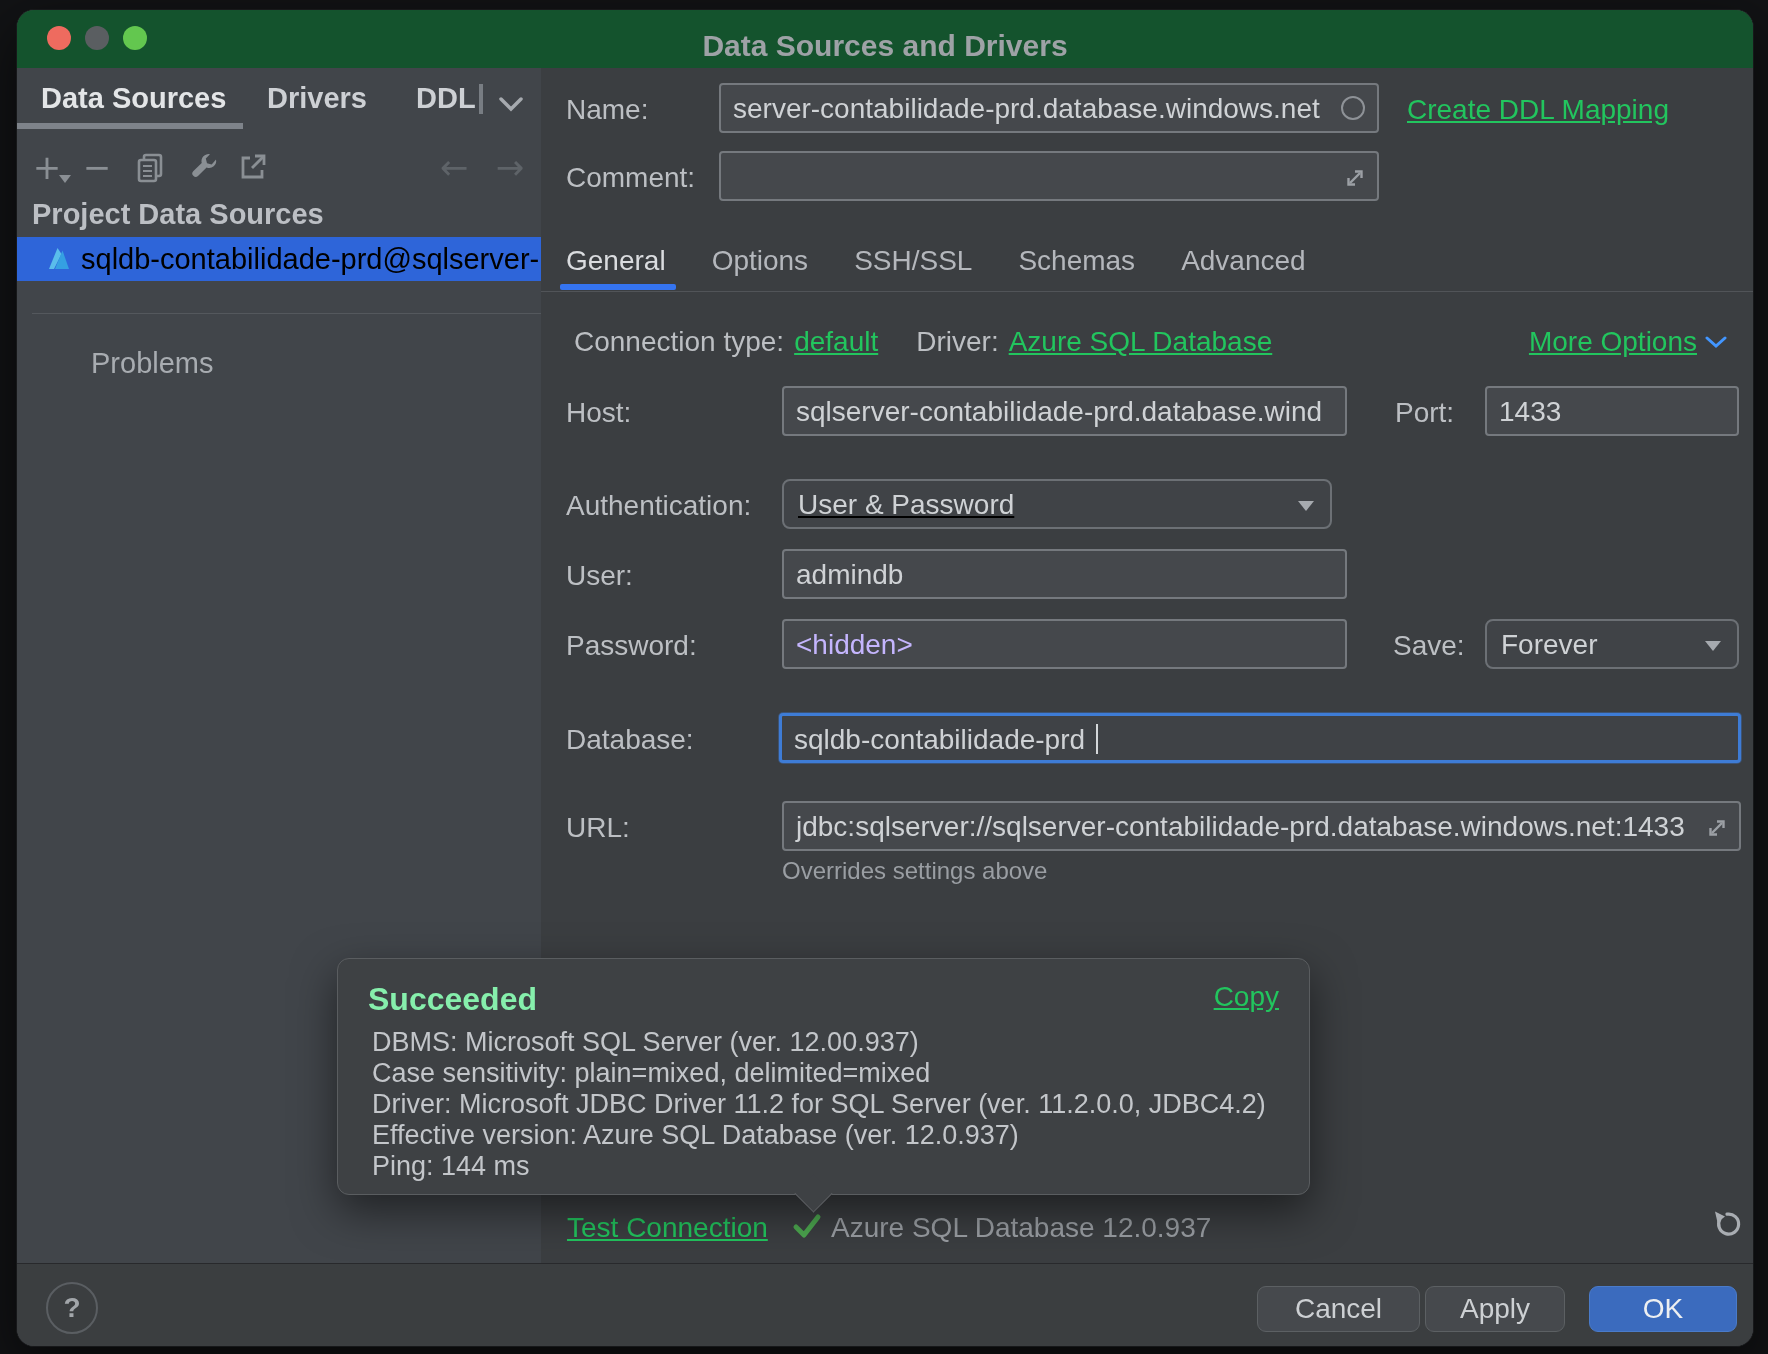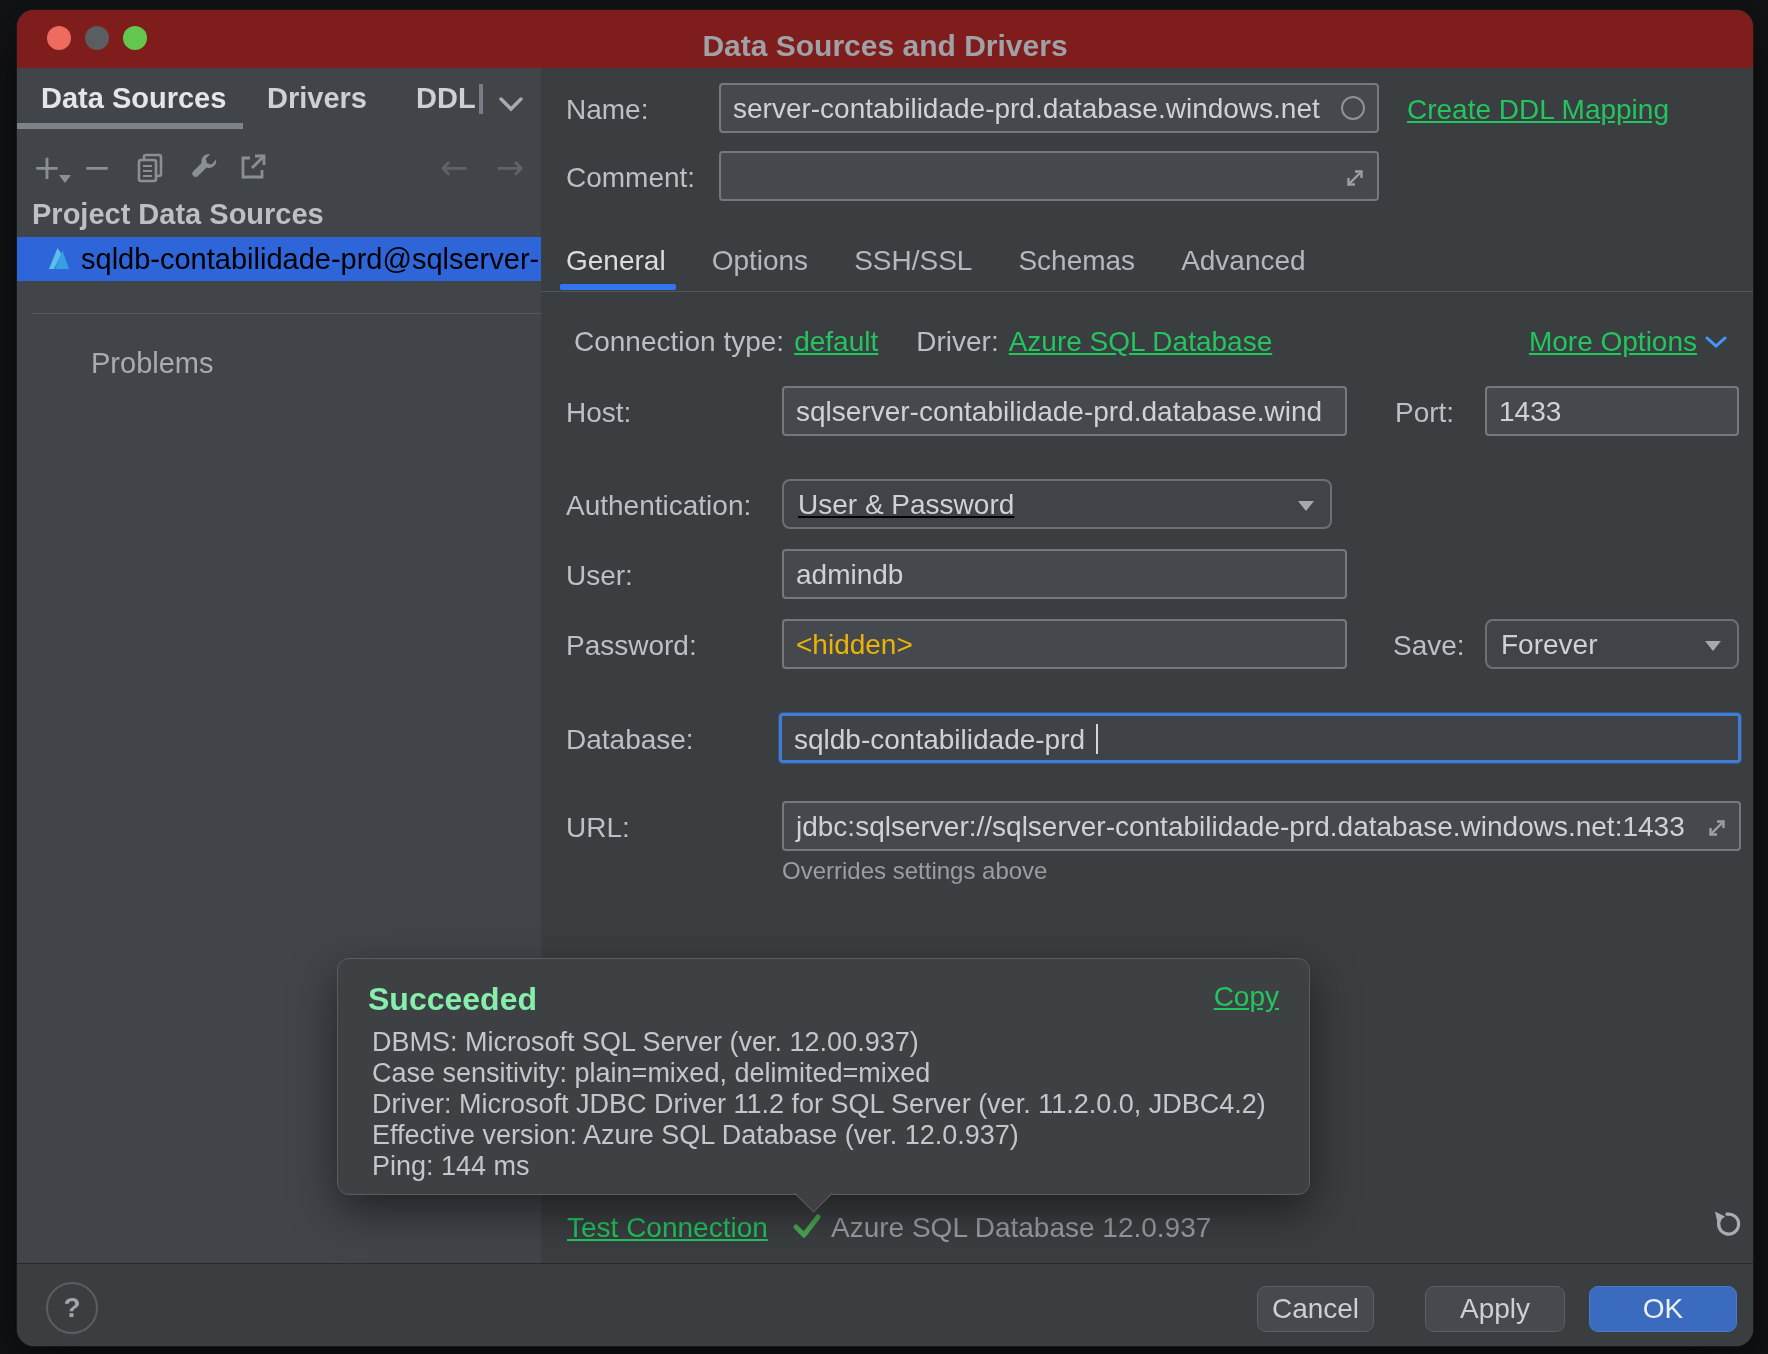--- a/index.html
+++ b/index.html
@@ -2,21 +2,21 @@
 <html><head>
 <meta charset="utf-8">
 <style>
   html,body{margin:0;padding:0;background:#121315;}
   body{width:1768px;height:1354px;position:relative;font-family:"Liberation Sans",sans-serif;
        -webkit-font-smoothing:antialiased;}
   .window{position:absolute;left:16px;top:9px;width:1736px;height:1336px;background:#3B3E41;
           border-radius:18px;border:1px solid #17181A;overflow:hidden;
           box-shadow:inset 0 1px 0 rgba(255,255,255,.07),0 20px 60px rgba(0,0,0,.6);}
   
-  .titlebar{position:absolute;left:0;top:0;right:0;height:58px;background:#7f1d1d;}
+  .titlebar{position:absolute;left:0;top:0;right:0;height:58px;background:#14532d;}
   .light{position:absolute;top:16px;width:24px;height:24px;border-radius:50%;}
   .light.red{left:30px;background:#EE6B5F;}
   .light.minimize{left:68px;background:#5A5E61;}
   .light.green{left:106px;background:#63C74F;}
   .win-title{position:absolute;left:0;right:0;top:19px;text-align:center;font-size:30px;
              font-weight:bold;color:#9EA2A6;}
   
   .sidebar{position:absolute;left:0;top:58px;width:524px;height:1195px;background:#41454A;
            border-right:1px solid #292B2D;}
   .side-tab{position:absolute;top:14px;font-size:29px;font-weight:bold;color:#CDD0D4;cursor:default;}
@@ -36,21 +36,21 @@
   .ds-row .azure{position:absolute;left:26px;top:7px;}
   .ds-row .ds-label{position:absolute;left:64px;top:0;line-height:44px;font-size:29px;color:#000000;white-space:nowrap;}
   .side-divider{position:absolute;left:15px;top:245px;width:509px;height:1px;background:#54585D;}
   .problems{position:absolute;left:74px;top:279px;font-size:29px;color:#A8ACB1;}
   
   .main{position:absolute;left:524px;top:58px;width:1212px;height:1195px;background:#3B3E41;}
   .lbl{position:absolute;font-size:28px;color:#BCBFC3;white-space:nowrap;}
   .field{position:absolute;height:50px;background:#45484C;border:2px solid #75797E;border-radius:4px;
          box-sizing:border-box;overflow:hidden;white-space:nowrap;}
   .field .val{display:block;padding:8px 10px 0 12px;font-size:28px;color:#CFD2D5;white-space:nowrap;}
-  .field .ph{color:#eab308;}
+  .field .ph{color:#c4b5fd;}
   .dropdown{position:absolute;height:50px;background:#404347;border:2px solid #6C7075;border-radius:8px;
             box-sizing:border-box;}
   .dropdown .val{display:block;padding:8px 0 0 14px;font-size:28px;color:#CFD2D5;white-space:nowrap;}
   .dd-arrow{position:absolute;right:16px;top:20px;width:0;height:0;border-left:8px solid transparent;
             border-right:8px solid transparent;border-top:10px solid #A6AAAF;}
   .focused{border:3px solid #3E7CD6;background:#3F4246;box-shadow:0 0 0 1px rgba(62,124,214,.35);}
   .caret{display:inline-block;width:2px;height:30px;background:#D4D7DA;vertical-align:-5px;margin-left:1px;}
   .link{color:#22c55e;font-size:28px;cursor:pointer;white-space:nowrap;text-decoration:underline;}
   .name-circle{position:absolute;right:12px;top:11px;width:24px;height:24px;border:2.5px solid #8E9297;
                border-radius:50%;box-sizing:border-box;}
@@ -78,21 +78,21 @@
   .check-ic{position:absolute;left:774px;top:1200px;}
   .test-result{position:absolute;left:814px;top:1202px;font-size:28px;color:#9A9EA3;white-space:nowrap;}
   .revert-ic{position:absolute;left:1694px;top:1198px;width:32px;height:32px;}
   
   .footer{position:absolute;left:0;right:0;top:1253px;height:83px;background:#3B3E40;border-top:1px solid #28292C;}
   .help-btn{position:absolute;left:29px;top:18px;width:52px;height:52px;border:2px solid #5A5E62;
             border-radius:50%;box-sizing:border-box;color:#A2A6AA;font-size:28px;font-weight:bold;
             text-align:center;line-height:48px;}
   .btn{position:absolute;top:22px;height:46px;border-radius:9px;background:#46494D;border:1px solid #5C6063;
        box-sizing:border-box;font-size:28px;color:#CDD0D3;text-align:center;line-height:44px;cursor:pointer;}
-  .btn-cancel{left:1240px;width:117px;}
+  .btn-cancel{left:1240px;width:163px;}
   .btn-apply{left:1408px;width:140px;}
   .btn-ok{left:1572px;width:148px;background:#3B6BBE;border-color:#4A7BC9;color:#EDEFF1;}
   svg{display:block;}
 </style>
 </head>
 <body>
 
 <div class="window">
 
   <div class="titlebar">

